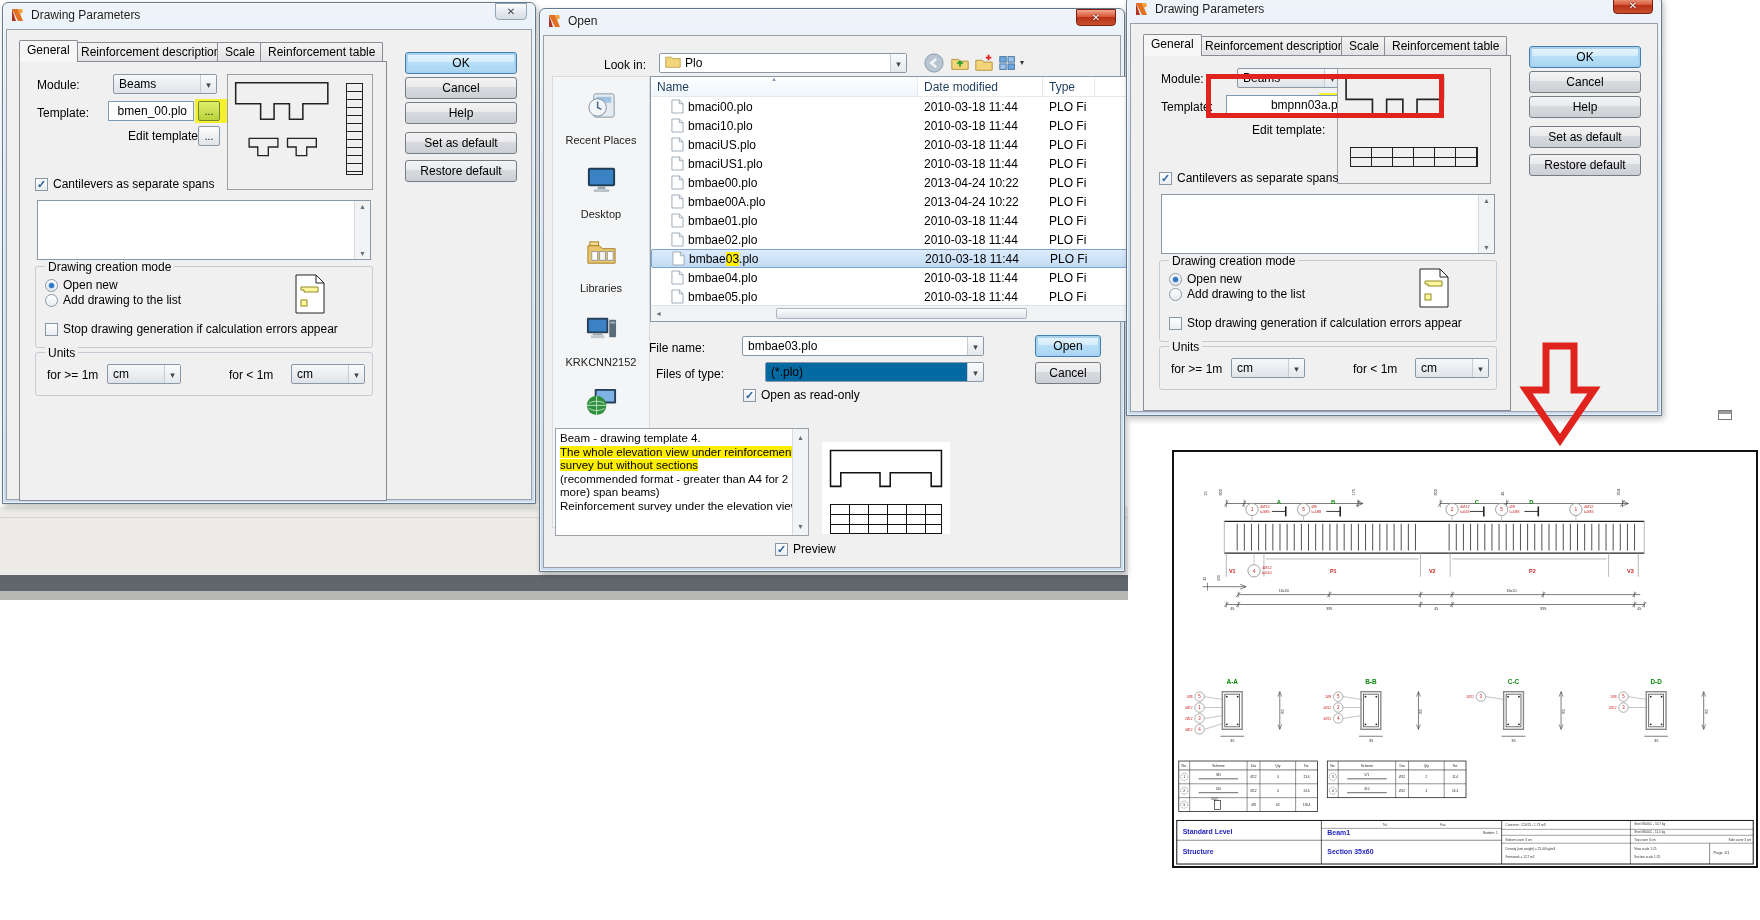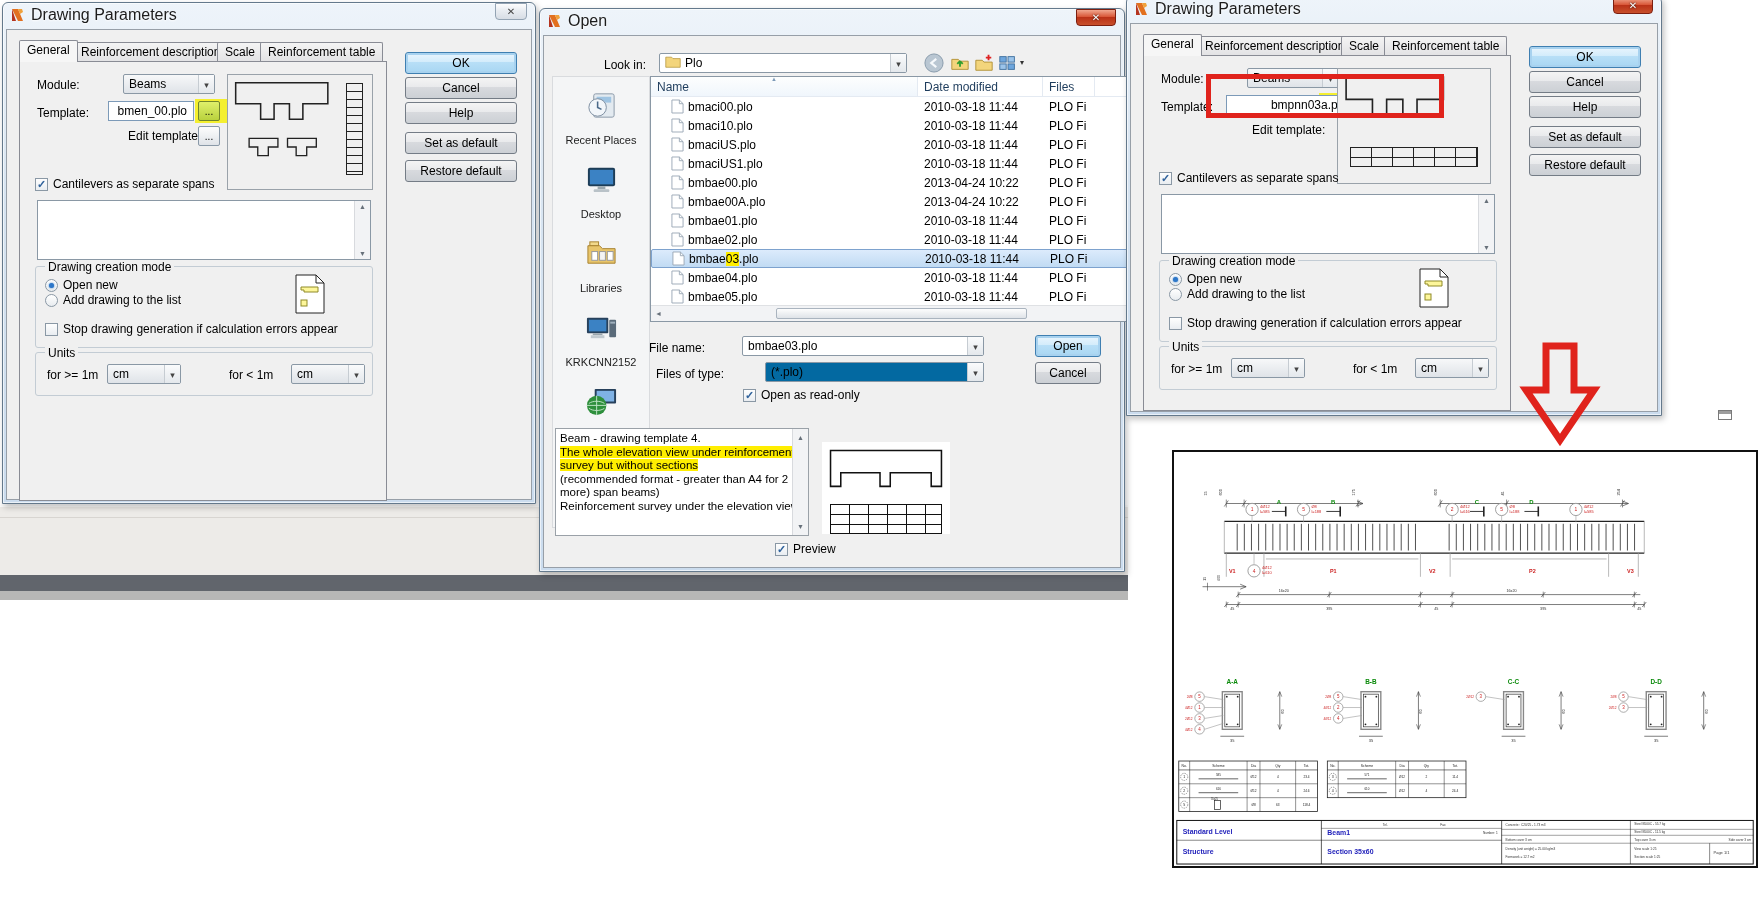--- a/index.html
+++ b/index.html
@@ -1,39 +1,39 @@
 <!DOCTYPE html>
 <html><head>
 <meta charset="utf-8">
 <style>
 *{box-sizing:border-box;margin:0;padding:0}
 html,body{width:1760px;height:920px;background:#fff;font-family:"Liberation Sans",sans-serif;font-size:12px;color:#000;overflow:hidden;position:relative}
 .abs{position:absolute}
 
 .win-frame{position:absolute;background:linear-gradient(#eef4fa,#d7e4f1 40%,#cbdcee);border:1px solid #64798c;border-radius:6px 6px 0 0;box-shadow:0 0 0 1px rgba(255,255,255,.6) inset, 2px 3px 6px rgba(0,0,0,.25)}
 .titlebar{position:absolute;left:0;right:0;top:0;height:24px;display:flex;align-items:center;padding:3px 6px;gap:6px}
-.titlebar .title{font-size:16px;color:#1c1c1c;text-shadow:0 1px 2px #fff}
+.titlebar .title{font-size:12px;color:#1c1c1c;text-shadow:0 1px 2px #fff}
 .appicon{width:16px;height:16px;display:inline-block}
 .appicon svg{width:16px;height:16px}
 .closebtn{position:absolute;top:0;right:8px;width:40px;height:17px;border-radius:0 0 4px 4px;text-align:center;line-height:15px;font-size:10px;cursor:default}
 .close-red{background:linear-gradient(#f0a78f,#d95738 45%,#b93016 46%,#c8502c);border:1px solid #7c1f10;color:#fff;text-shadow:0 0 2px #000}
 .close-gray{background:linear-gradient(#fdfdfd,#e8ecf1 45%,#d7dde5);border:1px solid #93a3b3;color:#444;width:32px}
 .dlg-body{position:absolute;left:3px;right:3px;top:26px;bottom:3px;background:#f0f0f0;border:1px solid #979fa8}
 
 .dlg-left{left:2px;top:2px;width:534px;height:502px;z-index:20}
 .dlg-right{left:1126px;top:-4px;width:536px;height:420px;z-index:22}
 .pd-body{font-size:12px}
 .pd-body>*{position:absolute}
 .tab{position:absolute;top:12px;height:20px;padding:2px 7px;border:1px solid #898c95;border-bottom:none;background:linear-gradient(#f4f4f4,#e2e2e4);border-radius:2px 2px 0 0;font-size:12px;white-space:nowrap}
 .tab.active{background:#f6f6f6;height:22px;top:10px;z-index:3}
 .tabpage{left:12px;top:31px;width:368px;height:440px;border:1px solid #898c95;background:#f0f0f0}
 .dlg-right .tabpage{height:356px}
 .lbl{white-space:nowrap}
 .module-lbl{left:30px;top:48px}
-.module-combo{left:116px;top:44px;width:92px}
+.module-combo{left:106px;top:44px;width:104px}
 .template-lbl{left:30px;top:76px}
 .field{background:#fff;border:1px solid #7c9ab8;height:20px;padding:2px 6px 0 2px;text-align:right}
 .template-field{left:101px;top:71px;width:86px}
 .dlg-right .template-field{left:95px;width:128px}
 .hl-streak{left:188px;top:69px;width:36px;height:24px;background:#f4ef2f}
 .browse{position:absolute;width:22px;height:20px;border:1px solid #8a99a8;background:linear-gradient(#fdfdfd,#dfe3e8);font-size:10px;text-align:center;border-radius:2px}
 .template-browse{left:191px;top:71px;background:linear-gradient(#dff06a,#b9d23e);border-color:#72862c}
 .dlg-right .template-browse{left:227px;background:linear-gradient(#eaf3fb,#cfe3f5);border-color:#5e93c3}
 .edit-lbl{left:121px;top:99px}
 .edit-browse{left:191px;top:96px}
@@ -403,21 +403,21 @@
               <circle cx="12" cy="21" r="10" fill="#2e8f3c"></circle>
               <path d="M4 19c4-3 12-3 16 0M4 24c4 3 12 3 16 0M12 11v20M2 21h20" stroke="#bfe3c6" fill="none" stroke-width="1"></path>
             </svg></span>
           <span>Concrete</span>
         </div>
       </div>
     <div class="flist">
       <div class="fhead">
         <div class="hc hc-name"><span>Name</span><span class="sortmark">▲</span></div>
         <div class="hc hc-date">Date modified</div>
-        <div class="hc hc-type">Files</div>
+        <div class="hc hc-type">Type</div>
       </div>
       <div class="frows" id="frows">
           <div class="frow">
             <div class="c-name">
               <span class="fico"><svg viewBox="0 0 14 16" width="13" height="15">
                   <path d="M1 1h8l4 4v10H1z" fill="#fff" stroke="#9aa7b5"></path>
                   <path d="M9 1v4h4" fill="none" stroke="#9aa7b5"></path>
                 </svg></span>
               <span>bmaci00.plo</span>
             </div>

